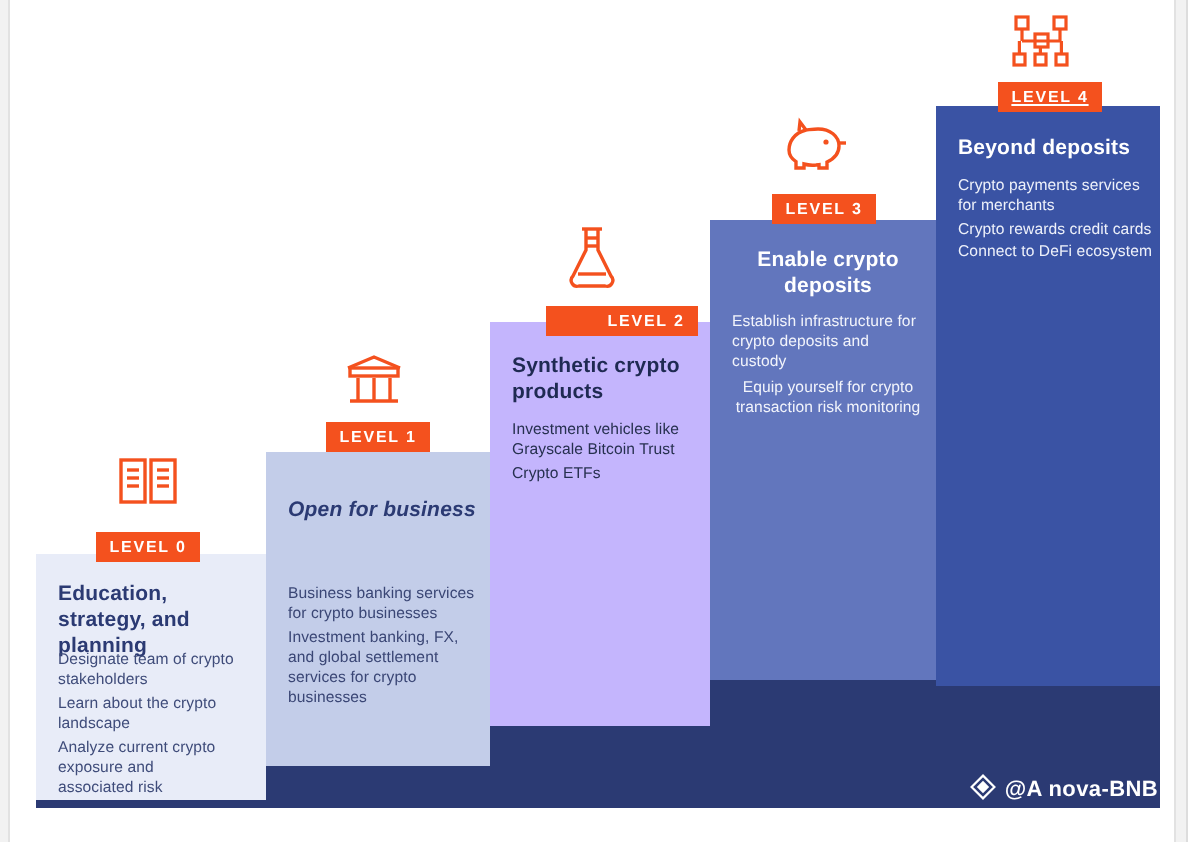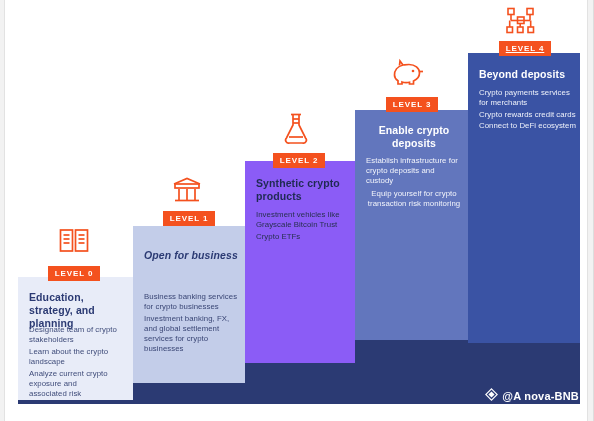--- a/index.html
+++ b/index.html
@@ -121,26 +121,26 @@
         <polyline points="2,8 15,2.5 28,8"></polyline>
         <rect x="3" y="8" width="24" height="4"></rect>
         <line x1="3" y1="24.5" x2="27" y2="24.5"></line>
         <line x1="7" y1="13" x2="7" y2="24"></line>
         <line x1="15" y1="13" x2="15" y2="24"></line>
         <line x1="23" y1="13" x2="23" y2="24"></line>
       </g>
     </svg>
   </span>
 
-  <div class="column" style="left:245px; top:161px; width:110px; height:202px; background:#8b5cf6;">
+  <div class="column" style="left:245px; top:161px; width:110px; height:202px; background:#c4b5fd;">
     <div class="col-title" style="position:absolute; left:11px; top:16px; width:96px; font-size:10.5px; color:#1f2a52;">Synthetic crypto products</div>
     <div class="bullet" style="position:absolute; left:11px; top:49px; width:94px; font-size:7.8px; color:#26304f;">Investment vehicles like Grayscale Bitcoin Trust</div>
     <div class="bullet" style="position:absolute; left:11px; top:71px; width:94px; font-size:7.8px; color:#26304f;">Crypto ETFs</div>
   </div>
-  <div class="badge" style="left:273px; top:153px;">LEVEL 2</div>
+  <div class="badge" style="left:273px; top:153px;padding-left:24px;">LEVEL 2</div>
   <span class="level-icon" style="left:283px; top:112px;">
     <svg width="26" height="34" viewBox="0 0 26 34">
       <g fill="none" stroke="#f4511e" stroke-width="1.7">
         <line x1="8" y1="2.5" x2="18" y2="2.5"></line>
         <path d="M 10 3 L 10 13 L 3.5 26 A 3 3 0 0 0 6.5 31 L 19.5 31 A 3 3 0 0 0 22.5 26 L 16 13 L 16 3"></path>
         <line x1="10" y1="7" x2="16" y2="7"></line>
         <line x1="10" y1="11" x2="16" y2="11"></line>
         <line x1="6" y1="25" x2="20" y2="25"></line>
       </g>
     </svg>

